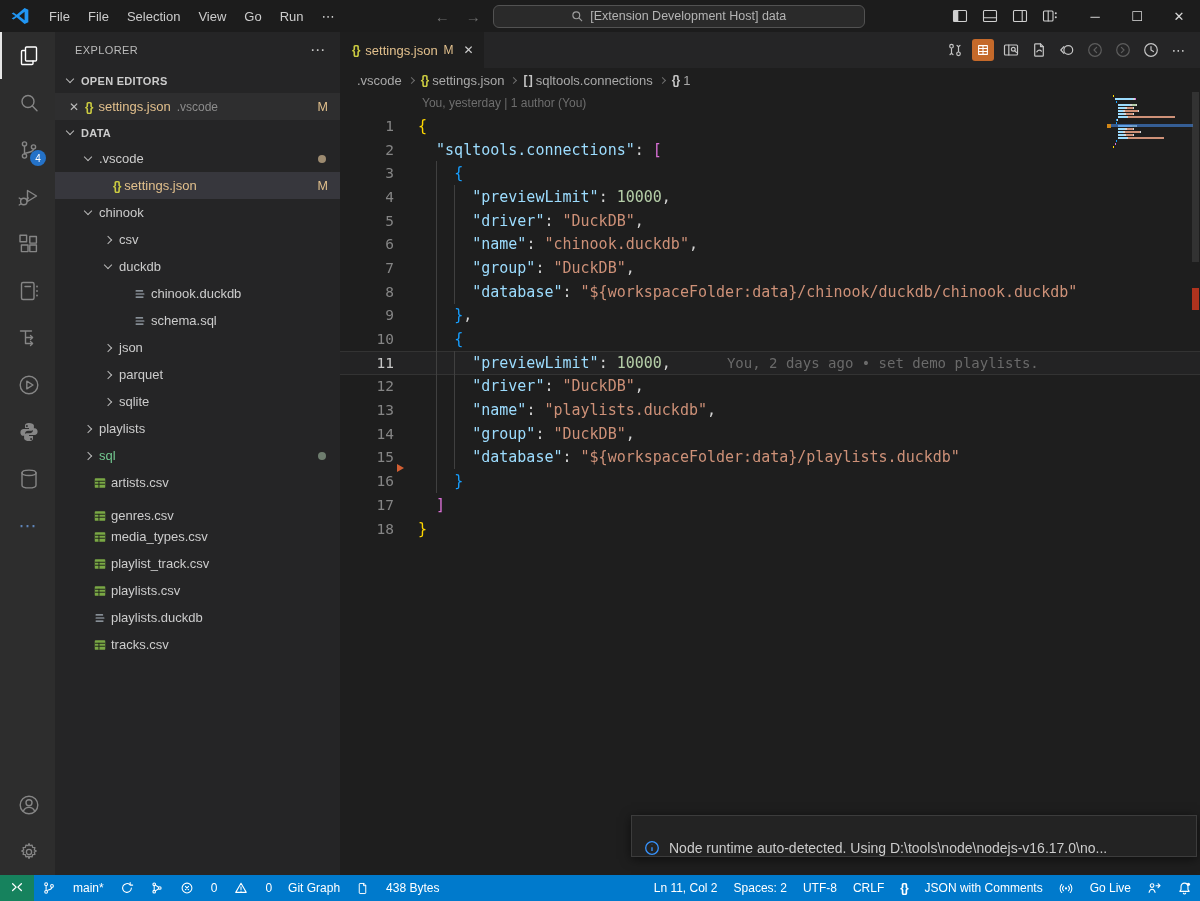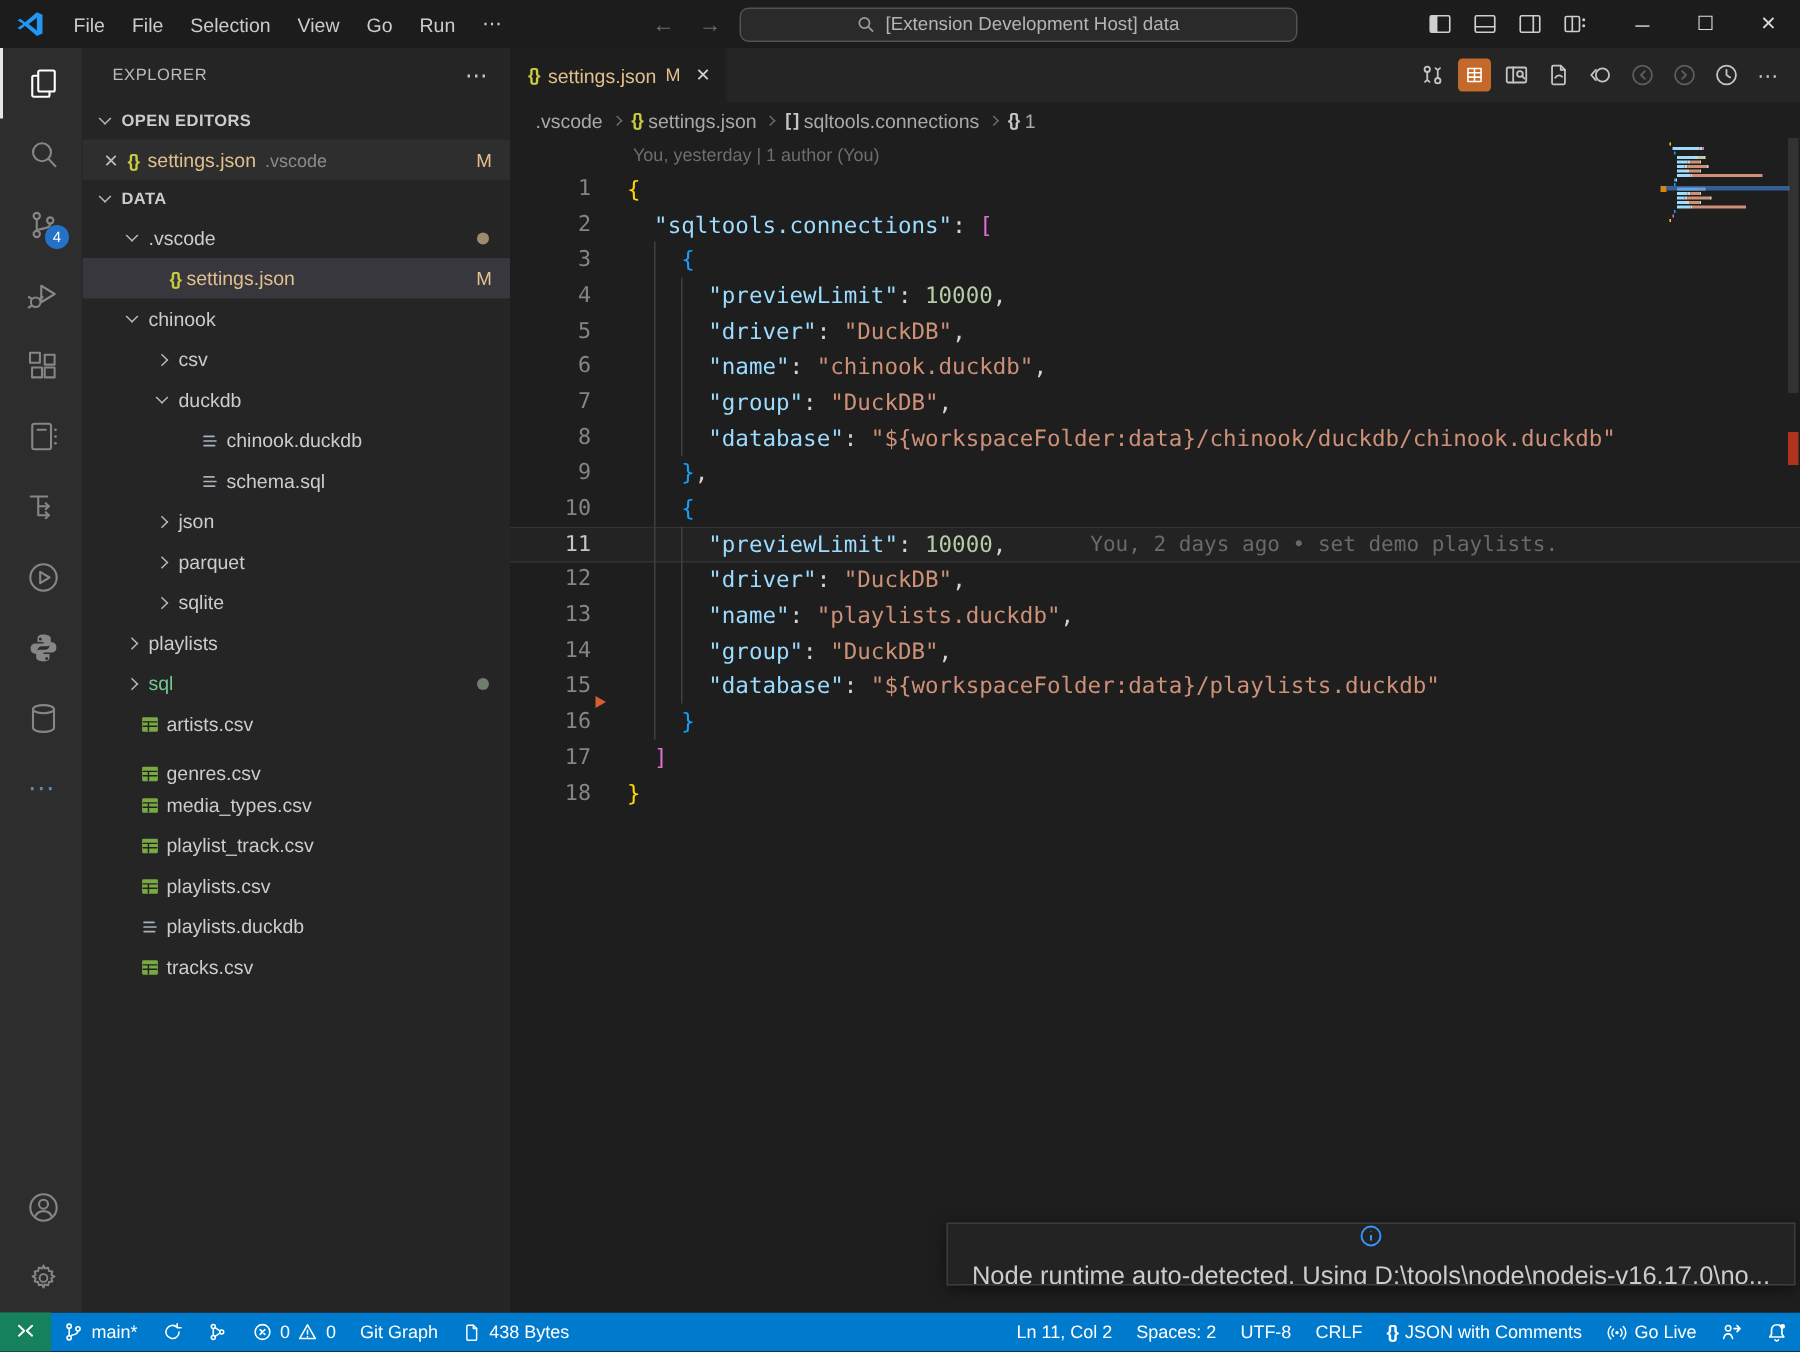--- a/index.html
+++ b/index.html
@@ -116,28 +116,28 @@
   .mm-row { height:3px; display:flex; align-items:center; position:relative; }
   .mm-seg { height:2px; display:inline-block; flex:none; }
   .mm-cur { position:absolute; left:-2px; right:-2px; top:0; height:3px; background:rgba(66,129,214,0.65); }
   .mm-dot { position:absolute; left:-6px; width:4px; height:4px; background:#d18616; }
 
   .vscroll { position:absolute; top:0; right:0; bottom:0; width:9px; }
   .vs-slider { position:absolute; top:0; left:1px; right:1px; height:170px; background:rgba(121,121,121,0.22); }
   .vs-red { position:absolute; top:196px; left:1px; right:1px; height:22px; background:#b0331e; }
 
   .toast { position:absolute; right:3px; bottom:18px; width:566px; height:42px; background:#232323;
-    border:1px solid #3c3c3c; box-shadow:0 2px 10px rgba(0,0,0,0.55); display:flex; align-items:center;
-    gap:9px; padding:0 12px; font-size:17px; color:#cccccc; white-space:nowrap; overflow:hidden;flex-direction:column; }
+    border:1px solid #3c3c3c; box-shadow:0 2px 10px rgba(0,0,0,0.55); display:flex; align-items:flex-end;
+    gap:9px; padding:0 12px; font-size:14px; color:#cccccc; white-space:nowrap; overflow:hidden; }
   .toast .ic { color:#3794ff; flex:none; }
 
   
   .statusbar { height:26px; background:#007acc; display:flex; align-items:center; color:#ffffff;
     font-size:12px; }
-  .sb-item { display:flex; align-items:center; gap:5px; padding:0 8px; height:100%; white-space:nowrap; }
+  .sb-item { display:flex; align-items:center; gap:17px; padding:0 8px; height:100%; white-space:nowrap; }
   .sb-item.remote { background:#16825d; padding:0 10px; }
   .sb-right { margin-left:auto; display:flex; height:100%; }
   .sb-braces { font-weight:bold; letter-spacing:-1px; font-size:12px; }
 </style>
 </head>
 <body>
 
 <div class="titlebar">
   <div class="tb-logo">
     <svg width="20" height="20" viewBox="0 0 24 24">

